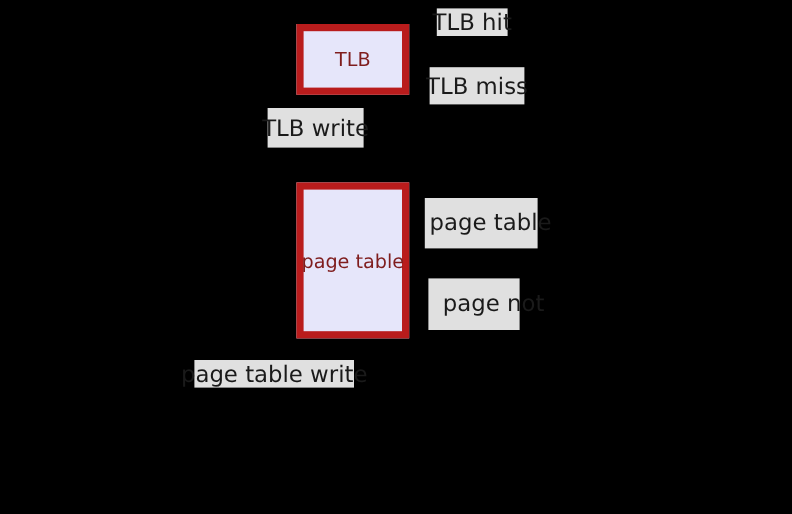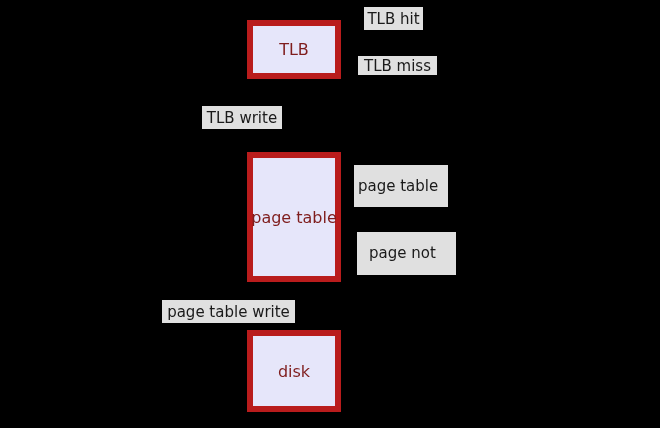--- a/index.html
+++ b/index.html
@@ -28,52 +28,51 @@
     white-space: nowrap;
   }
   .node-tlb        { left: 247px; top: 20px;  width: 94px; height: 59px; }
   .node-page-table { left: 247px; top: 152px; width: 94px; height: 130px; }
   .node-disk       { left: 247px; top: 330px; width: 94px; height: 82px; }
 
   .elabel {
     position: absolute;
     background: #e0e0e0;
     color: #1a1a1a;
-    font-size: 15px;
+    font-size: 19px;
     box-sizing: border-box;
     white-space: nowrap;
   }
   .elabel.single {
     display: flex;
     align-items: center;
     justify-content: center;
   }
   .elabel.multi {
     display: flex;
     flex-direction: column;
     justify-content: center;
     line-height: 19px;
   }
   .label-tlb-hit          { left: 364px; top: 7px;   width: 59px;  height: 23px; }
-  .label-tlb-miss         { left: 358px; top: 56px;  width: 79px;  height: 19px; }
-  .label-tlb-write        { left: 202px; top: 90px;  width: 80px;  height: 23px; margin-top: 16px; }
+  .label-tlb-miss         { left: 358px; top: 56px;  width: 79px;  height: 31px; }
+  .label-tlb-write        { left: 223px; top: 90px;  width: 80px;  height: 33px; }
   .label-page-table-hit   { left: 354px; top: 165px; width: 94px;  height: 42px; padding-left: 4px; }
-  .label-page-not-present { left: 357px; top: 232px; width: 99px;  height: 43px; padding-left: 12px; }
+  .label-page-not-present { left: 357px; top: 232px; width: 76px;  height: 43px; padding-left: 12px; }
   .label-page-table-write { left: 162px; top: 284px; width: 133px; height: 23px; margin-top: 16px; }
 </style>
 </head>
 <body>
 
 <div class="canvas">
 
   <div class="node node-tlb">TLB</div>
 
   <div class="node node-page-table">page table</div>
 
-  <div class="node node-disk">disk</div>
 
   <div class="elabel single label-tlb-hit">TLB hit</div>
 
   <div class="elabel single label-tlb-miss">TLB miss</div>
 
   <div class="elabel single label-tlb-write">TLB write</div>
 
   <div class="elabel multi label-page-table-hit">
     <span>page table</span>
   </div>

